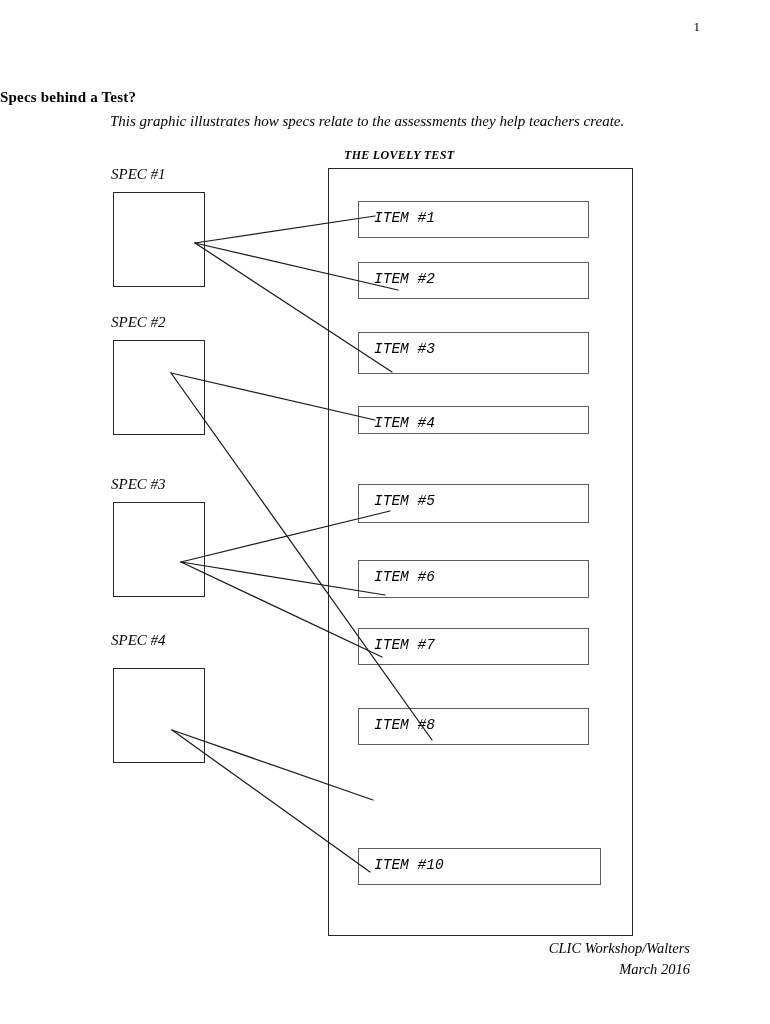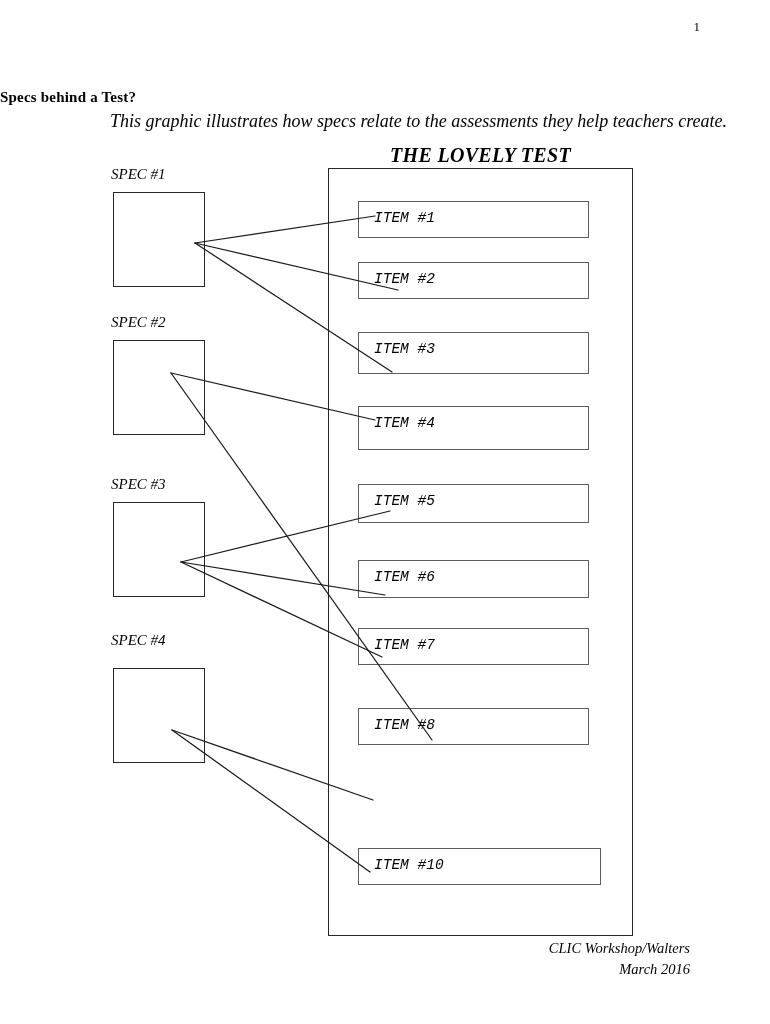--- a/index.html
+++ b/index.html
@@ -35,30 +35,29 @@
     font-weight: bold;
     font-size: 15px;
     line-height: 20px;
     letter-spacing: 0.2px;
   }
   #doc-subtitle {
     left: 110px; top: 111px;
     width: 650px;
     text-align: left;
     font-style: italic;
-    font-size: 18px;
+    font-size: 15px;
     line-height: 20px;
   }
   #test-heading {
-    left: 328px; top: 145px;
+    left: 344px; top: 145px;
     width: 305px;
-    text-align: center;
     font-weight: bold;
     font-style: italic;
-    font-size: 20px;
+    font-size: 12px;
     line-height: 21px;
     letter-spacing: 0.3px;
   }
 
   
   .spec-label {
     font-style: italic;
     font-size: 15px;
     line-height: 19px;
     white-space: nowrap;
@@ -139,21 +138,21 @@
 
   <div class="abs item-box" style="left:358px; top:201px; width:231px; height:37px;">
     <span class="item-label">ITEM #1</span>
   </div>
   <div class="abs item-box" style="left:358px; top:262px; width:231px; height:37px;">
     <span class="item-label">ITEM #2</span>
   </div>
   <div class="abs item-box" style="left:358px; top:332px; width:231px; height:42px;">
     <span class="item-label">ITEM #3</span>
   </div>
-  <div class="abs item-box" style="left:358px; top:406px; width:231px; height:44px;">
+  <div class="abs item-box" style="left:358px; top:406px; width:231px; height:28px;">
     <span class="item-label">ITEM #4</span>
   </div>
   <div class="abs item-box" style="left:358px; top:484px; width:231px; height:39px;">
     <span class="item-label">ITEM #5</span>
   </div>
   <div class="abs item-box" style="left:358px; top:560px; width:231px; height:38px;">
     <span class="item-label">ITEM #6</span>
   </div>
   <div class="abs item-box" style="left:358px; top:628px; width:231px; height:37px;">
     <span class="item-label">ITEM #7</span>

